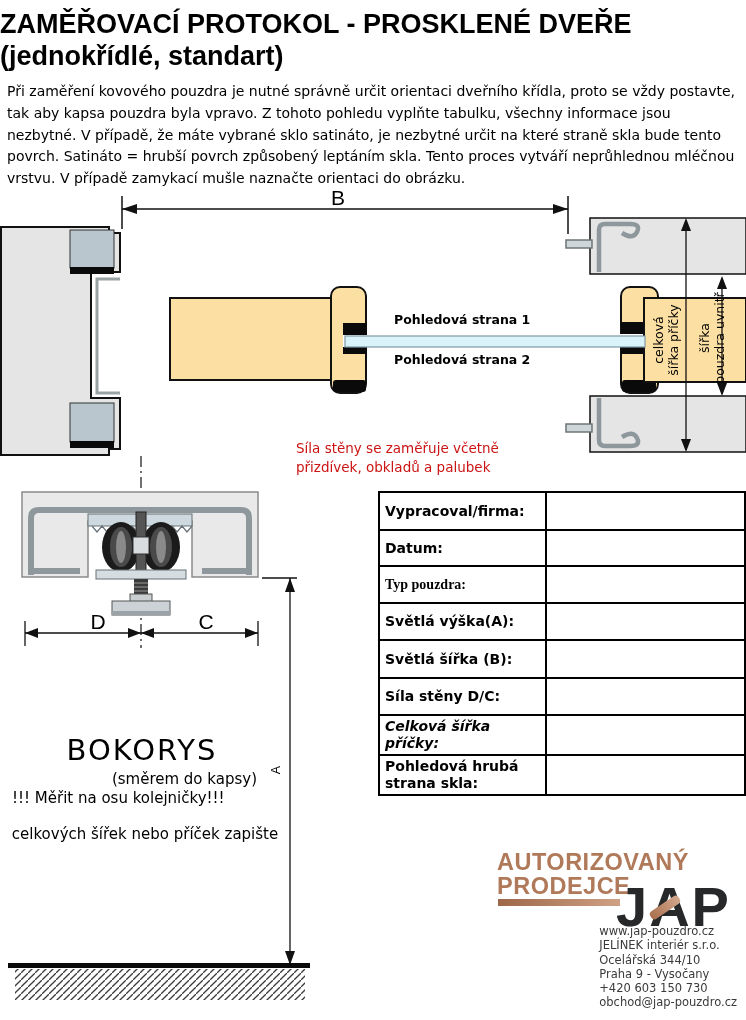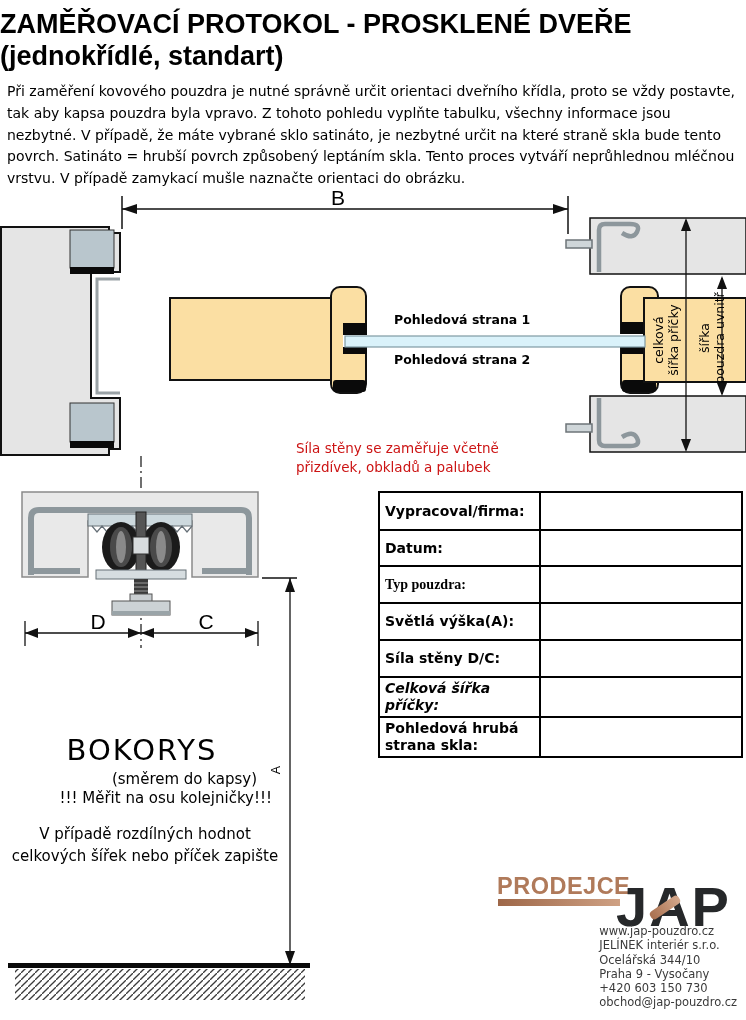--- a/index.html
+++ b/index.html
@@ -19,29 +19,29 @@
   .side-label{font-weight:bold;font-size:12.5px;white-space:nowrap;}
   .red-note{color:#cc1414;font-size:13.5px;line-height:18.5px;}
   .red-note div{white-space:nowrap;}
   .rot-box{display:flex;flex-direction:column;align-items:center;justify-content:center;
            transform:rotate(-90deg);font-size:12.5px;line-height:15px;text-align:center;}
   .rot-box span{white-space:nowrap;display:block;}
 
   
   .bok-title{left:27px;top:733px;width:230px;text-align:center;font-size:29px;letter-spacing:2px;}
   .bok-sub{left:27px;top:770px;width:230px;text-align:right;font-size:15px;white-space:nowrap;}
-  .bok-warn{left:12px;top:789px;width:260px;text-align:right;font-size:15px;white-space:nowrap;}
+  .bok-warn{left:12px;top:789px;width:260px;text-align:left;font-size:15px;white-space:nowrap;}
   .bok-note{left:0px;top:823px;width:290px;text-align:center;font-size:15px;line-height:22px;}
   .bok-note div{white-space:nowrap;}
 
   
   table.form{position:absolute;left:378px;top:491px;border-collapse:collapse;
              table-layout:fixed;}
   table.form td{border:2.2px solid #000;vertical-align:middle;}
-  td.lbl{width:152px;font-weight:bold;font-size:14px;line-height:17px;padding:2px 2px 2px 5px;}
+  td.lbl{width:152px;font-weight:bold;font-size:14px;line-height:17px;padding:2px 8px 2px 5px;}
   td.val{width:198px;}
 
   
   .badge{font-family:"Liberation Sans",sans-serif;font-weight:bold;font-size:23.5px;
          line-height:23px;letter-spacing:0.5px;color:#b07a5a;white-space:nowrap;}
   .copper-bar{background:linear-gradient(90deg,#9e6748,#cfa184);}
   .jap-logo{font-family:"Liberation Sans",sans-serif;font-weight:bold;font-size:56px;
             line-height:50px;letter-spacing:2px;color:#26282a;white-space:nowrap;}
   .jap-swoosh{background:linear-gradient(90deg,#a9704f,#d4a88c);transform:rotate(-34deg);
               border-radius:4px;}
@@ -194,21 +194,20 @@
   <div class="abs dim-label" style="left:82px;top:610px;width:32px;">D</div>
   <div class="abs dim-label" style="left:190px;top:610px;width:32px;">C</div>
   <div class="abs dim-label rot-box" style="left:258px;top:757px;width:36px;height:26px;">
     <span>A</span>
   </div>
 
   <div class="abs bok-title">BOKORYS</div>
   <div class="abs bok-sub">(směrem do kapsy)</div>
   <div class="abs bok-warn">!!! Měřit na osu kolejničky!!!</div>
   <div class="abs bok-note">
-    <div>V případě rozdílných hodnot</div>
     <div>celkových šířek nebo příček zapište</div>
   </div>
 
   <table class="form">
     <tbody>
         <tr style="height:38px;">
       <td class="lbl">Vypracoval/firma:</td>
       <td class="val"></td>
     </tr>
     <tr style="height:36px;">
@@ -216,35 +215,40 @@
       <td class="val"></td>
     </tr>
     <tr style="height:37px;font-family:Liberation Serif, serif;">
       <td class="lbl">Typ pouzdra:</td>
       <td class="val"></td>
     </tr>
     <tr style="height:37px;">
       <td class="lbl">Světlá výška(A):</td>
       <td class="val"></td>
     </tr>
+    <tr style="height:38px;">
+      <td class="lbl">Světlá šířka (B):</td>
+      <td class="val"></td>
+    </tr>
     <tr style="height:37px;">
       <td class="lbl">Síla stěny D/C:</td>
       <td class="val"></td>
     </tr>
     <tr style="height:26px;font-style:italic;">
       <td class="lbl">Celková šířka příčky:</td>
       <td class="val"></td>
     </tr>
     <tr style="height:38px;">
       <td class="lbl">Pohledová hrubá strana skla:</td>
       <td class="val"></td>
     </tr>
   </tbody>
     </table>
 
+  <div class="abs badge" style="left:497px;top:851px;">AUTORIZOVANÝ</div>
   <div class="abs badge" style="left:497px;top:875px;">PRODEJCE</div>
   <div class="abs copper-bar" style="left:498px;top:899px;width:122px;height:7px;"></div>
 
   <div class="abs jap-logo" style="left:616px;top:882px;">JAP</div>
   <div class="abs jap-swoosh" style="left:648px;top:903px;width:34px;height:9px;"></div>
 
   <div class="abs contact">
     <div>www.jap-pouzdro.cz</div>
     <div>JELÍNEK interiér s.r.o.</div>
     <div>Ocelářská 344/10</div>

